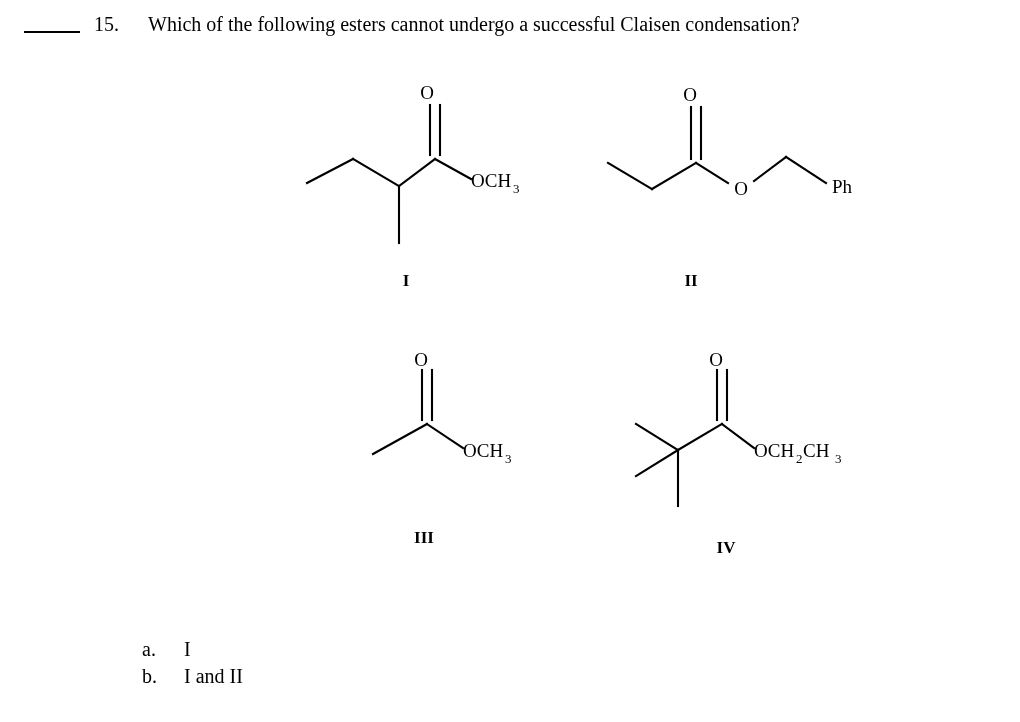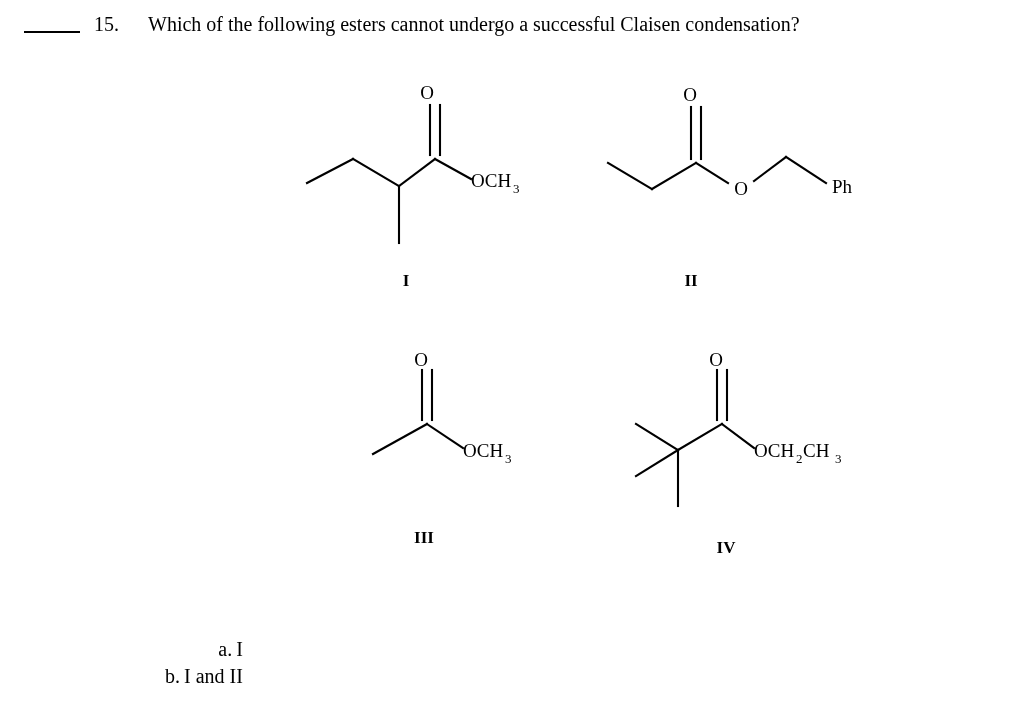--- a/index.html
+++ b/index.html
@@ -103,21 +103,20 @@
     position: absolute;
     top: 0;
   }
   #option-col-left { left: 142px; }
   #option-col-right { left: 613px; }
 
   .option-row {
     position: relative;
     height: 27px;
     white-space: nowrap;
-    text-align: right;
   }
   .option-letter {
     display: inline-block;
     width: 38px;
     font-size: 20px;
     line-height: 27px;
     vertical-align: top;
   }
   .option-text {
     display: inline-block;

